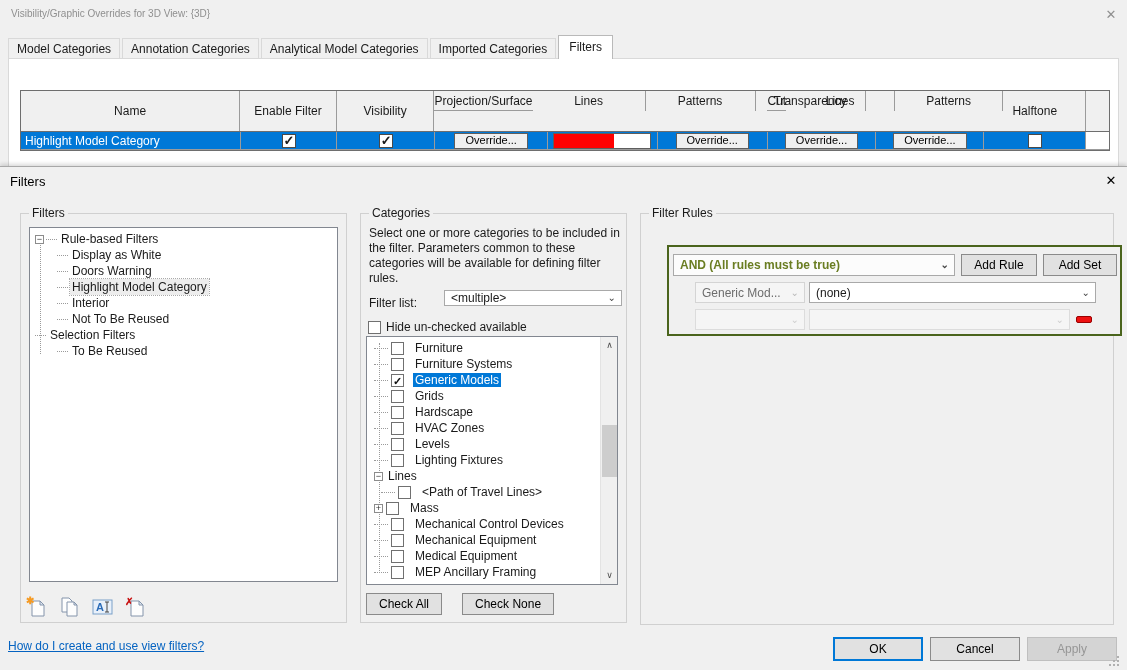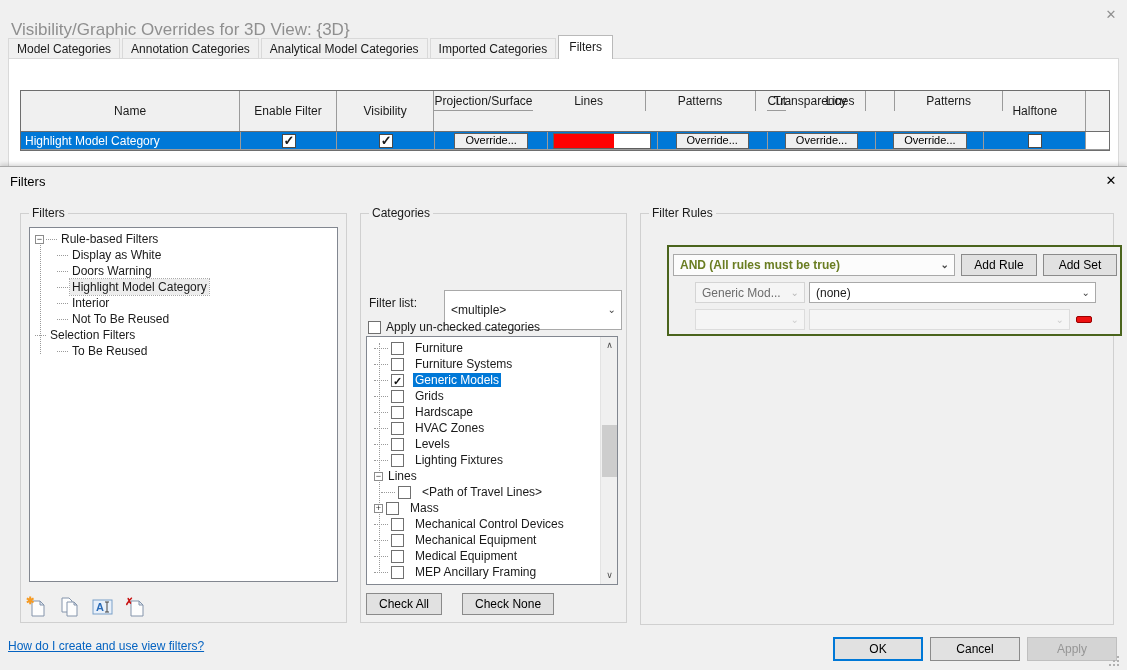--- a/index.html
+++ b/index.html
@@ -1,21 +1,21 @@
 <!DOCTYPE html>
 <html><head>
 <meta charset="utf-8">
 <style>
 *{box-sizing:border-box;margin:0;padding:0}
 html,body{width:1127px;height:670px;overflow:hidden}
 body{font-family:"Liberation Sans",sans-serif;background:#f0f0f0;color:#1a1a1a;font-size:12px;position:relative}
 #page{position:absolute;left:0;top:0;width:1127px;height:670px;background:#f0f0f0}
 
 
-.main-title{position:absolute;left:11px;top:20px;font-size:17px;color:#8f8f8f}
+.main-title{position:absolute;left:11px;top:8px;font-size:10px;color:#8f8f8f}
 .main-close{position:absolute;left:1101px;top:6px;width:20px;height:18px;text-align:center;color:#8f8f8f;font-size:13px;line-height:18px;cursor:default}
 .tabbar{position:absolute;left:8px;top:37px;height:22px;display:flex;align-items:flex-end}
 .tab{height:21px;line-height:20px;padding:0 8px;background:#f0f0f0;border:1px solid #d9d9d9;border-bottom:none;margin-right:2px;font-size:12px}
 .tab.active{height:24px;line-height:23px;background:#fff;border:1px solid #b9b9b9;border-bottom:none;position:relative;z-index:3;padding:0 10px}
 .tab-panel{position:absolute;left:8px;top:58px;width:1111px;height:108px;background:#fff;border:1px solid #d9d9d9;border-bottom:none}
 
 
 .vgtable{position:absolute;left:20px;top:90px;width:1090px;border:1px solid #6e6e6e;background:#f0f0f0}
 .thead{display:flex;height:40px;background:#f0f0f0}
 .hcell{border-right:1px solid #9b9b9b;display:flex;align-items:center;justify-content:center;font-size:12px}
@@ -59,21 +59,21 @@
 
 
 .catdesc{position:absolute;left:8px;top:12px;width:254px;font-size:12px;line-height:15px}
 .flabel{position:absolute;left:8px;top:82px;font-size:12px}
 .dd{background:#fff;border:1px solid #a9a9a9;display:flex;align-items:center;font-size:12px;padding-left:6px;position:relative}
 .dd .chev{position:absolute;right:5px;color:#444;font-size:10px;top:50%;transform:translateY(-58%)}
 .dd.dim{background:#f5f5f5;border-color:#d4d4d4;color:#6d6d6d}
 .dd.dim .chev{color:#b9b9b9}
 .dd.disabled{background:#f5f5f5;border-color:#dcdcdc}
 .dd.disabled .chev{color:#cfcfcf}
-#filterlist-dd{position:absolute;left:83px;top:76px;width:178px;height:40px}
+#filterlist-dd{position:absolute;left:83px;top:76px;width:178px;height:16px}
 .hiderow{position:absolute;left:7px;top:106px;display:flex;align-items:center}
 .cb{width:13px;height:13px;border:1px solid #707070;background:#fff;flex:none;font-size:11px;font-weight:bold;line-height:12px;text-align:center;color:#111}
 .hiderow .cb{margin-right:5px}
 .catlist{position:absolute;left:5px;top:122px;width:252px;height:249px;background:#fff;border:1px solid #828790;overflow:hidden;padding-top:3px;position:absolute}
 .crow{display:flex;align-items:center;height:16px;padding-left:7px;position:relative}
 .crow.cindent{padding-left:14px}
 .cdash{width:14px;border-top:1px dotted #9a9a9a;margin-right:3px;flex:none}
 .crow .cb{margin-right:9px}
 .clabel{font-size:12px;padding:0 2px;white-space:nowrap}
 .clabel.csel{background:#0078d7;color:#fff}
@@ -251,28 +251,29 @@
               <path d="M7 6 h8 l4 4 v11 h-12 z" fill="#fdfdfd" stroke="#8494ab"></path>
               <path d="M15 6 v4 h4 z" fill="#dfe7f2" stroke="#8494ab"></path>
               <text x="1" y="10" font-size="10" fill="#c81414" font-weight="bold">✗</text>
             </svg>
         </span>
       </div>
     </div>
 
     <div class="group" id="g-categories">
       <div class="group-label">Categories</div>
+      <div class="catdesc">Select one or more categories to be included in the filter.  Parameters common to these categories will be available for defining filter rules.</div>
       <div class="flabel">Filter list:</div>
       <div class="dd" id="filterlist-dd">
         <span class="ddtext">&lt;multiple&gt;</span>
         <span class="chev">⌄</span>
       </div>
       <div class="hiderow">
         <span class="cb"></span>
-        <span>Apply un-checked categories</span>
+        <span>Hide un-checked available</span>
       </div>
       <div class="catlist">
         <div class="vguide" style="left:12px;top:6px;height:228px"></div>
         <div class="crow">
             <span class="cdash"></span>
             <span class="cb"></span>
             <span class="clabel">Furniture</span>
           </div>
           <div class="crow">
             <span class="cdash"></span>

